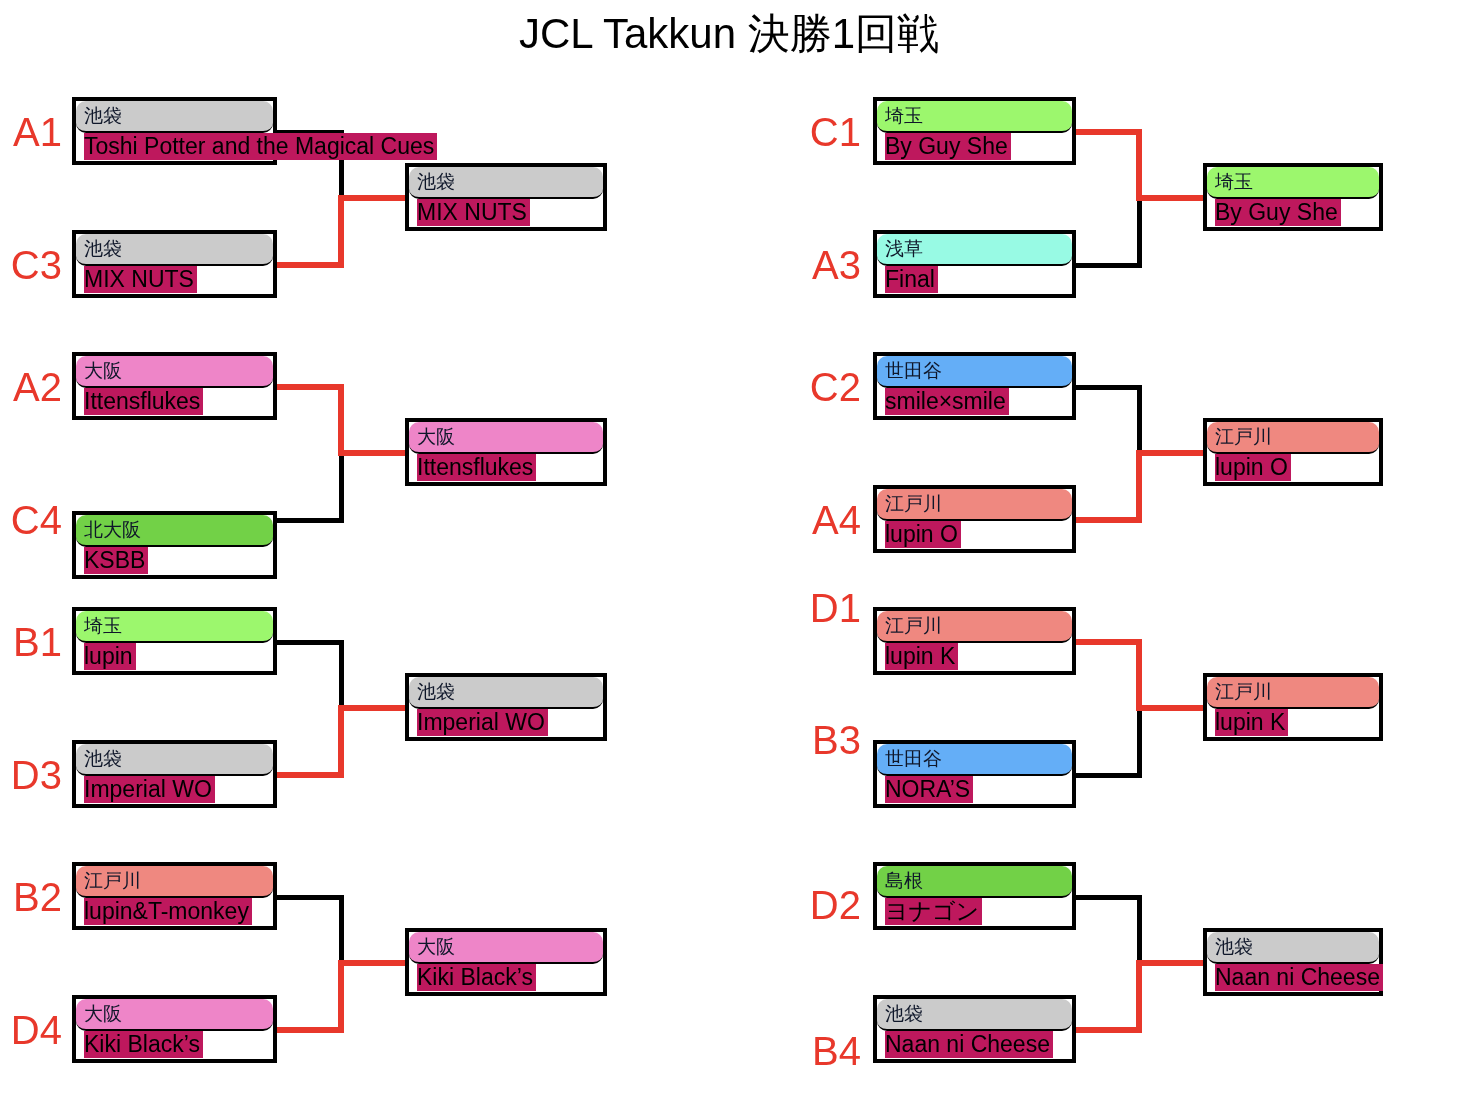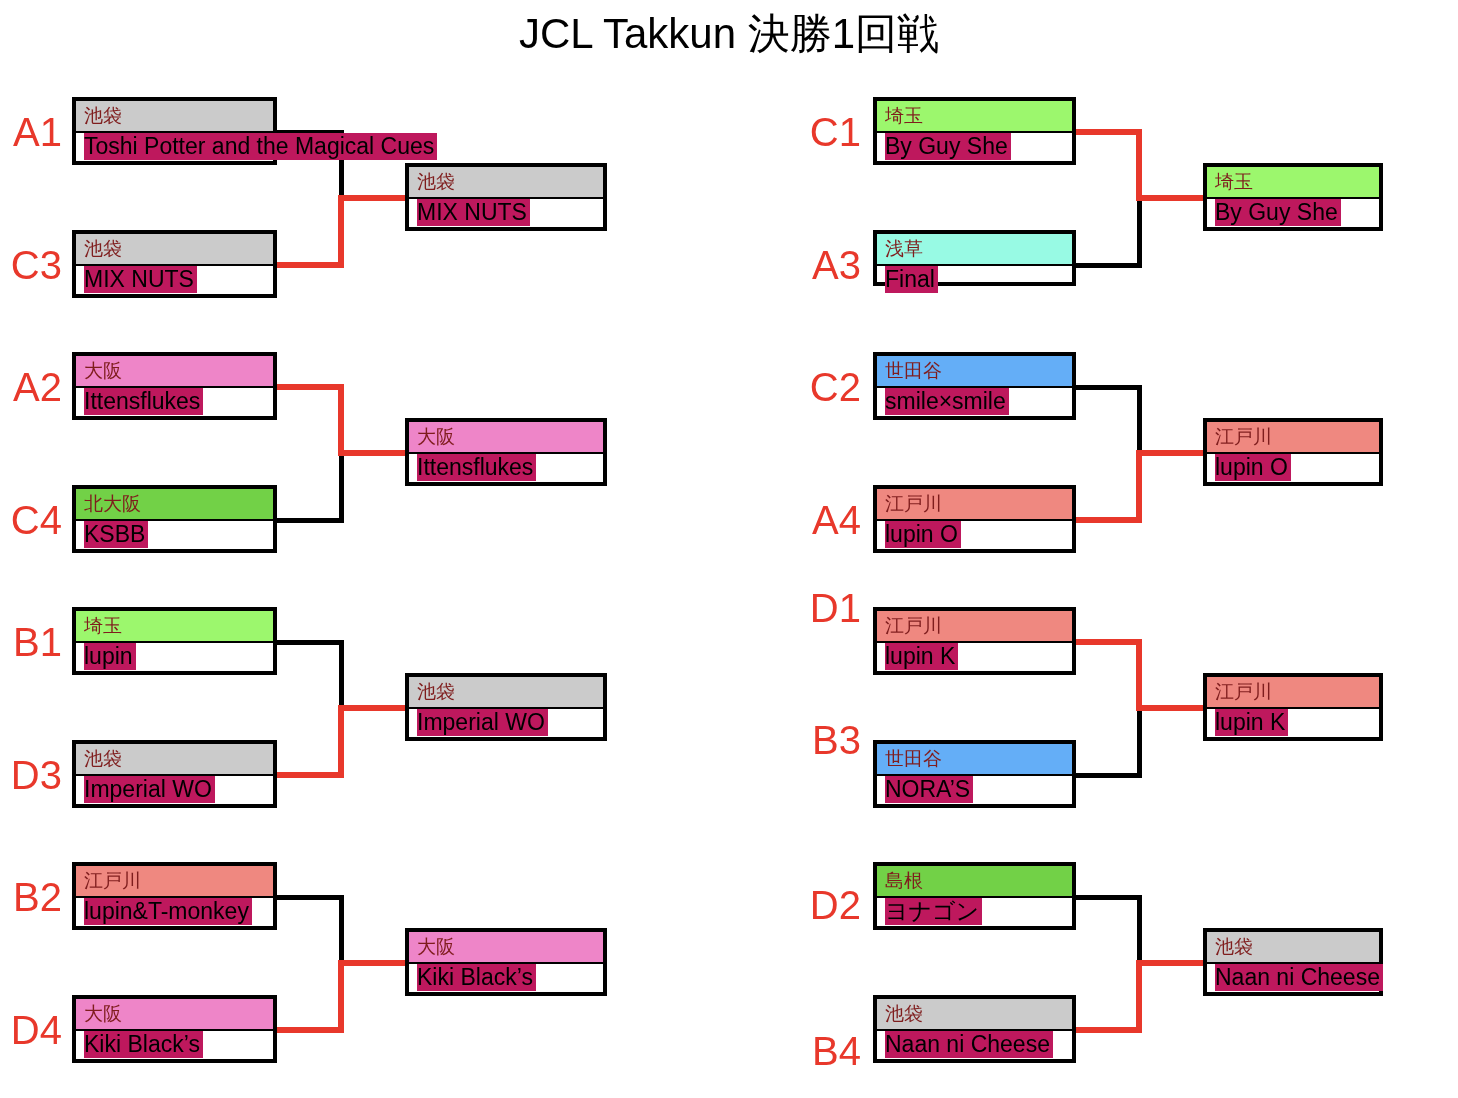--- a/index.html
+++ b/index.html
@@ -5,22 +5,22 @@
   html,body{margin:0;padding:0;background:#ffffff;}
   body{width:1458px;height:1098px;font-family:"Liberation Sans","DejaVu Sans",sans-serif;}
   #canvas{position:relative;width:1458px;height:1098px;overflow:hidden;background:#fff;}
   .title{position:absolute;top:6px;left:0;width:100%;text-align:center;
          font-size:42px;font-weight:500;color:#000;letter-spacing:0;}
   .seed-label{position:absolute;color:#e8382b;font-size:40px;line-height:48px;
               text-align:right;white-space:nowrap;}
   .seg{position:absolute;z-index:1;}
   .box{position:absolute;box-sizing:border-box;border:4px solid #000;background:#fff;z-index:2;}
   .box-header{box-sizing:border-box;height:32px;border-bottom:2px solid #000;
-              padding-left:8px;font-size:19px;line-height:30px;color:#7f1d1d;
-              white-space:nowrap;overflow:hidden;}
+              padding-left:8px;font-size:19px;line-height:30px;color:#0f172a;
+              white-space:nowrap;overflow:hidden;border-radius:10px;}
   .box-name{height:28px;padding-left:8px;overflow:visible;white-space:nowrap;}
   .box-name span{display:inline-block;background:#be185d;font-size:23px;line-height:27px;
                  padding-right:3px;white-space:nowrap;}
 </style>
 </head>
 <body>
 
 <div id="canvas">
   <div class="title">JCL Takkun 決勝1回戦</div>
   <div id="bracket-layer">
@@ -47,21 +47,21 @@
       <div class="seg" style="left: 338.5px; top: 450.5px; width: 5px; height: 72px; background: rgb(0, 0, 0);"></div>
       <div class="seg" style="left: 277px; top: 384px; width: 67px; height: 6px; background: rgb(232, 56, 43);"></div>
       <div class="seg" style="left: 338px; top: 384px; width: 6px; height: 72px; background: rgb(232, 56, 43);"></div>
       <div class="seg" style="left: 338px; top: 450px; width: 67px; height: 6px; background: rgb(232, 56, 43);"></div>
       <div class="seed-label" style="left: -138px; top: 363px; width: 200px;">A2</div>
       <div class="seed-label" style="left: -138px; top: 496px; width: 200px;">C4</div>
       <div class="box" style="left: 72px; top: 352px; width: 205px; height: 68px;">
         <div class="box-header" style="background: rgb(238, 133, 200);">大阪</div>
         <div class="box-name"><span>Ittensflukes</span></div>
       </div>
-      <div class="box" style="left: 72px; top: 485px; width: 205px; height: 68px;">
+      <div class="box" style="left: 72px; top: 511px; width: 205px; height: 68px;">
         <div class="box-header" style="background: rgb(114, 209, 71);">北大阪</div>
         <div class="box-name"><span>KSBB</span></div>
       </div>
       <div class="box" style="left: 405px; top: 418px; width: 202px; height: 68px;">
         <div class="box-header" style="background: rgb(238, 133, 200);">大阪</div>
         <div class="box-name"><span>Ittensflukes</span></div>
       </div>
       <div class="seg" style="left: 277px; top: 639.5px; width: 67px; height: 5px; background: rgb(0, 0, 0);"></div>
       <div class="seg" style="left: 338.5px; top: 639.5px; width: 5px; height: 71px; background: rgb(0, 0, 0);"></div>
       <div class="seg" style="left: 277px; top: 772px; width: 67px; height: 6px; background: rgb(232, 56, 43);"></div>
@@ -104,21 +104,21 @@
       <div class="seg" style="left: 1136.5px; top: 195.5px; width: 5px; height: 72px; background: rgb(0, 0, 0);"></div>
       <div class="seg" style="left: 1076px; top: 129px; width: 66px; height: 6px; background: rgb(232, 56, 43);"></div>
       <div class="seg" style="left: 1136px; top: 129px; width: 6px; height: 72px; background: rgb(232, 56, 43);"></div>
       <div class="seg" style="left: 1136px; top: 195px; width: 67px; height: 6px; background: rgb(232, 56, 43);"></div>
       <div class="seed-label" style="left: 661px; top: 108px; width: 200px;">C1</div>
       <div class="seed-label" style="left: 661px; top: 241px; width: 200px;">A3</div>
       <div class="box" style="left: 873px; top: 97px; width: 203px; height: 68px;">
         <div class="box-header" style="background: rgb(156, 247, 109);">埼玉</div>
         <div class="box-name"><span>By Guy She</span></div>
       </div>
-      <div class="box" style="left: 873px; top: 230px; width: 203px; height: 56px;">
+      <div class="box" style="left: 873px; top: 230px; width: 203px; height: 68px;">
         <div class="box-header" style="background: rgb(152, 250, 228);">浅草</div>
         <div class="box-name"><span>Final</span></div>
       </div>
       <div class="box" style="left: 1203px; top: 163px; width: 180px; height: 68px;">
         <div class="box-header" style="background: rgb(156, 247, 109);">埼玉</div>
         <div class="box-name"><span>By Guy She</span></div>
       </div>
       <div class="seg" style="left: 1076px; top: 384.5px; width: 66px; height: 5px; background: rgb(0, 0, 0);"></div>
       <div class="seg" style="left: 1136.5px; top: 384.5px; width: 5px; height: 71px; background: rgb(0, 0, 0);"></div>
       <div class="seg" style="left: 1076px; top: 517px; width: 66px; height: 6px; background: rgb(232, 56, 43);"></div>

